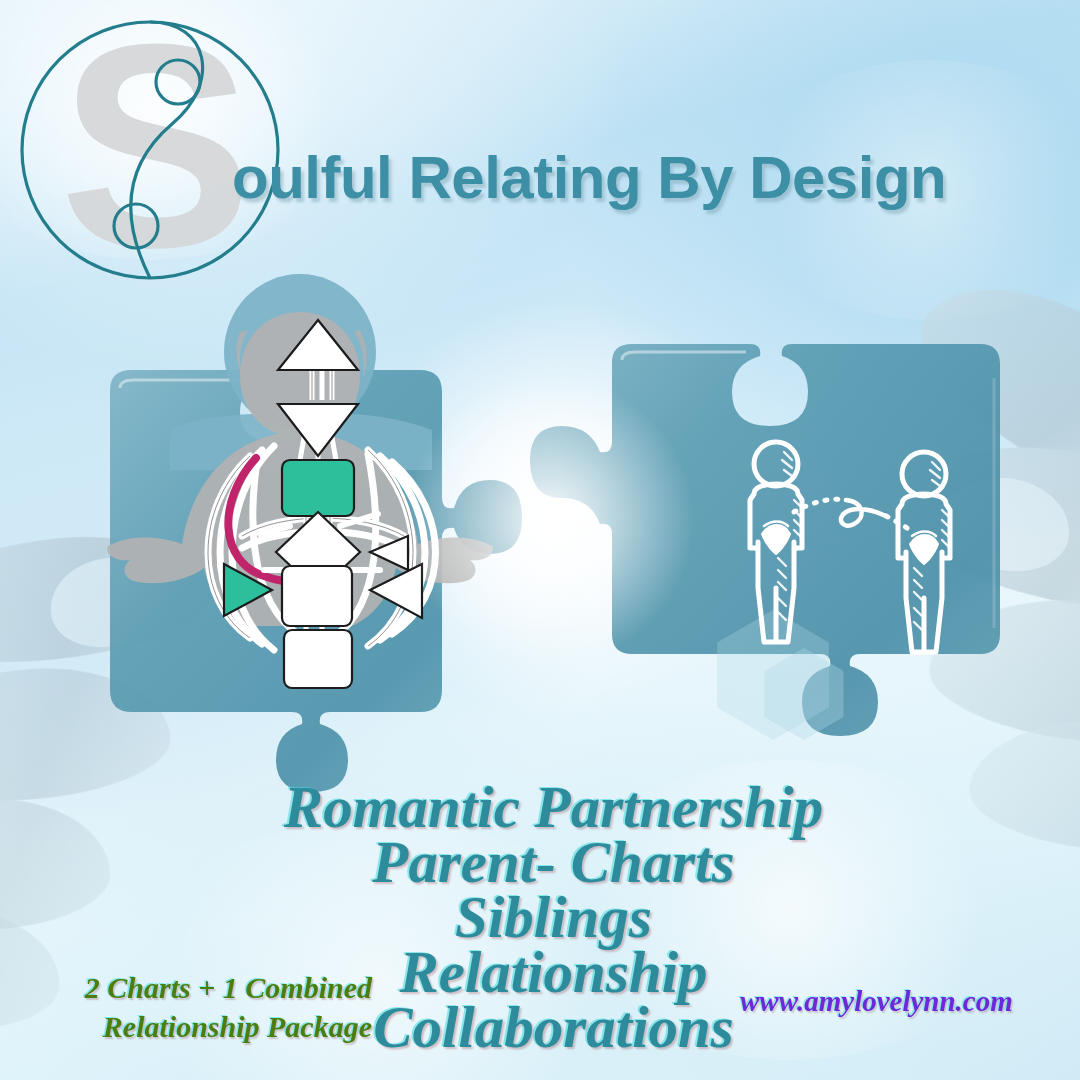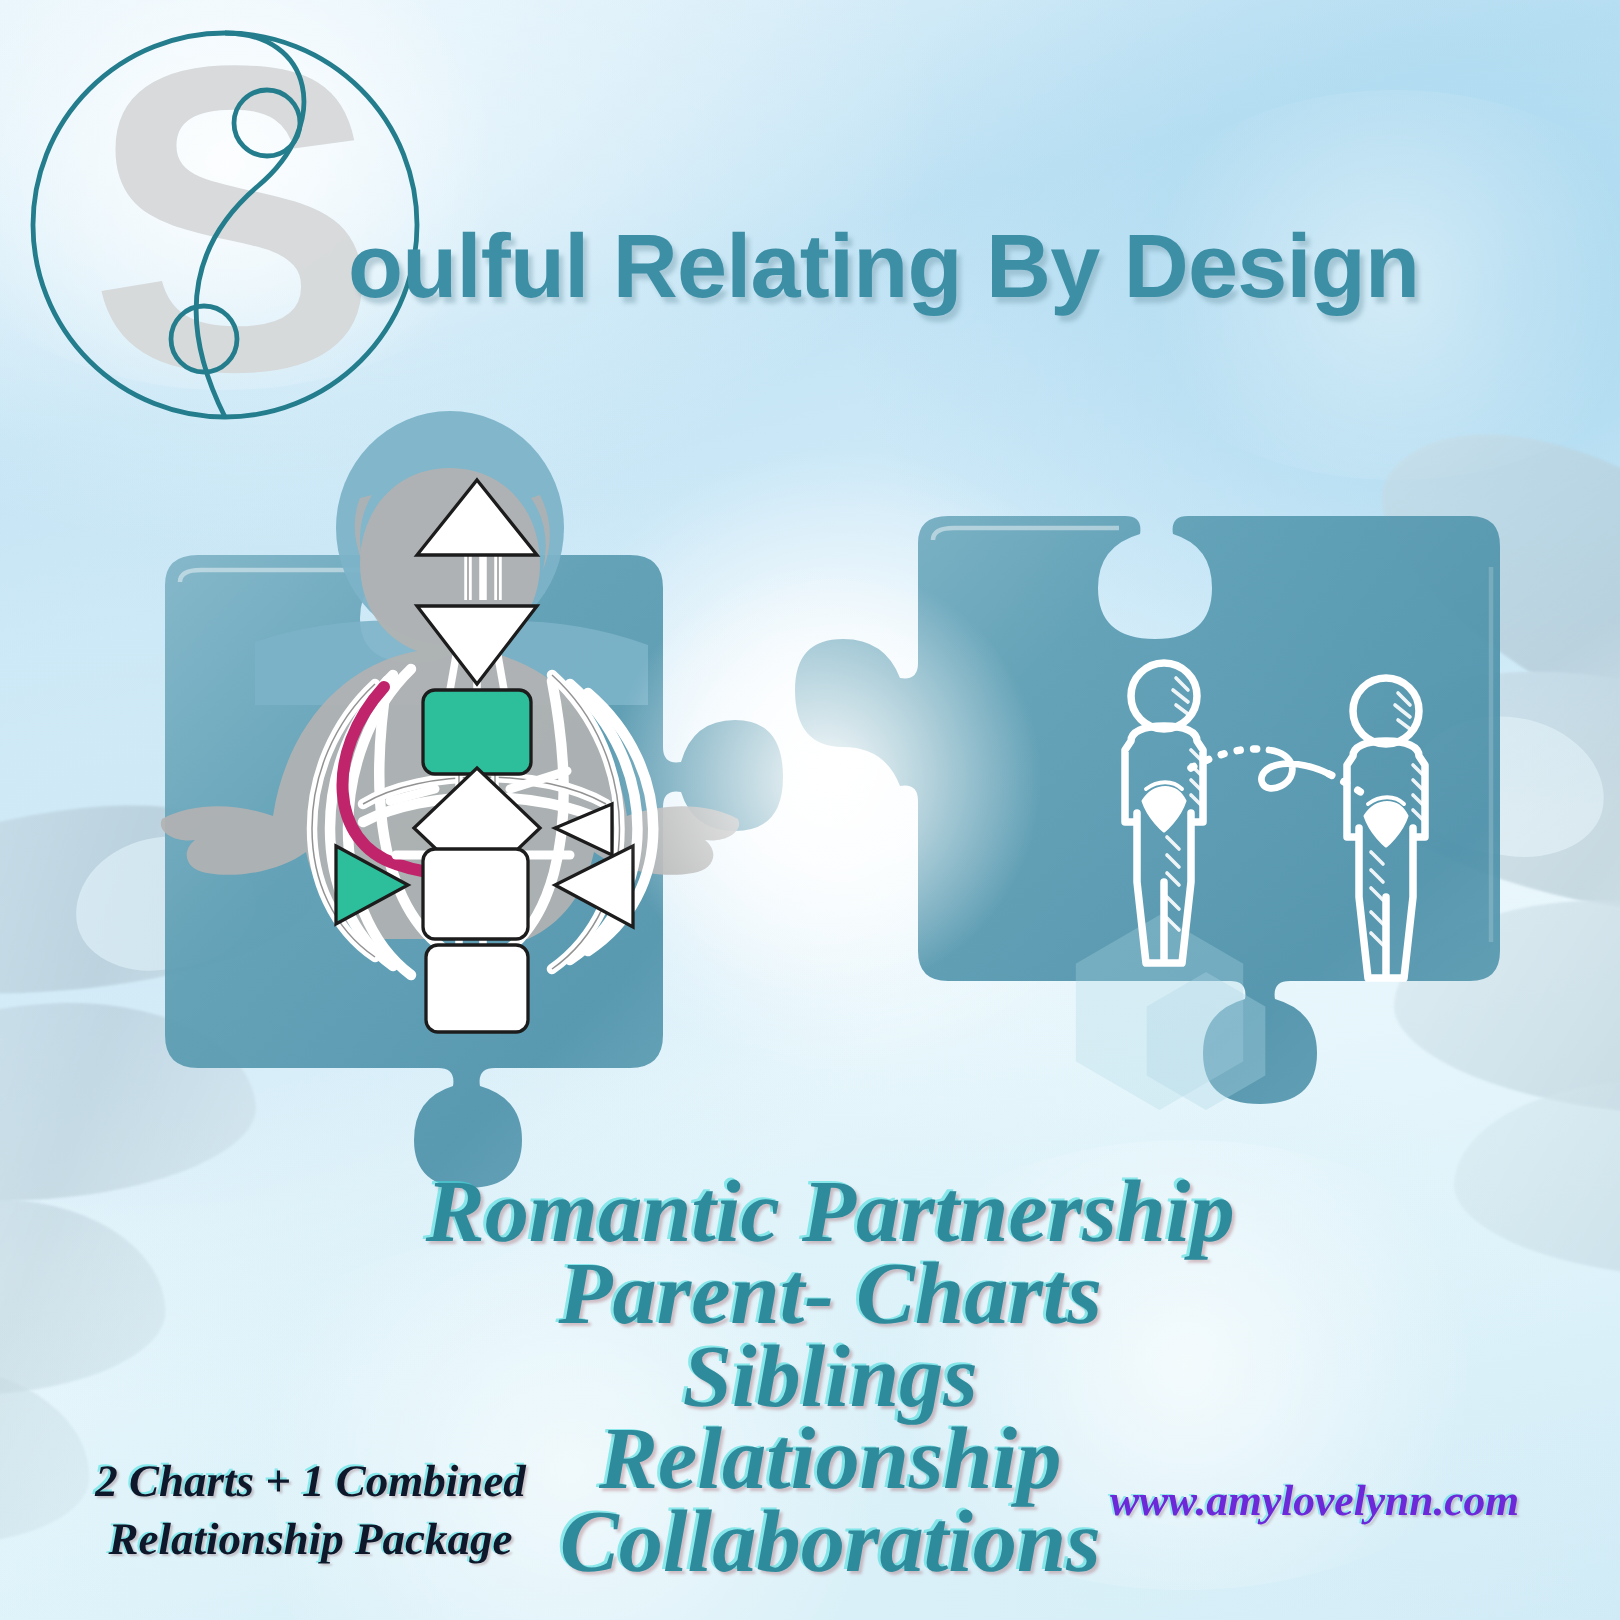--- a/index.html
+++ b/index.html
@@ -107,27 +107,27 @@
     color:#2d8b9c;
     text-shadow:-2px -1px 0 rgba(60,220,220,0.55), 2px 2px 2px rgba(150,60,70,0.30);
     white-space:nowrap;
     margin-left:27px;
   }
 
   .package {
     position:absolute;
     left:42px; top:968px;
     width:330px;
-    text-align:center;
+    text-align:right;
     font-family:"Liberation Serif", serif;
     font-style:italic;
     font-weight:700;
     font-size:30px;
     line-height:39px;
-    color:#0f172a;
+    color:#4d7c0f;
     text-shadow:-1.5px -1px 0 rgba(60,225,225,0.55), 1.5px 1.5px 1.5px rgba(120,60,70,0.28);
   }
   .website {
     position:absolute;
     left:740px; top:985px;
     font-family:"Liberation Serif", serif;
     font-style:italic;
     font-weight:700;
     font-size:29px;
     color:#6d28d9;

